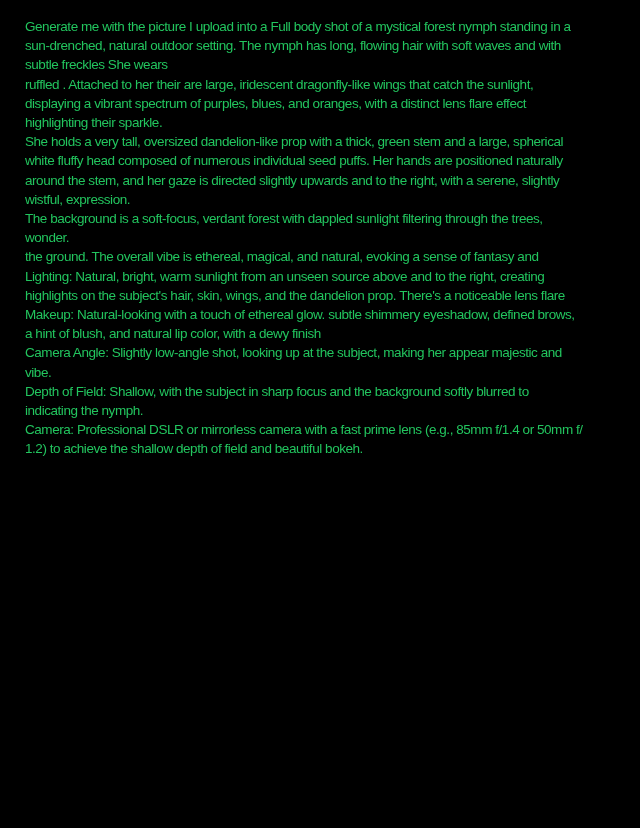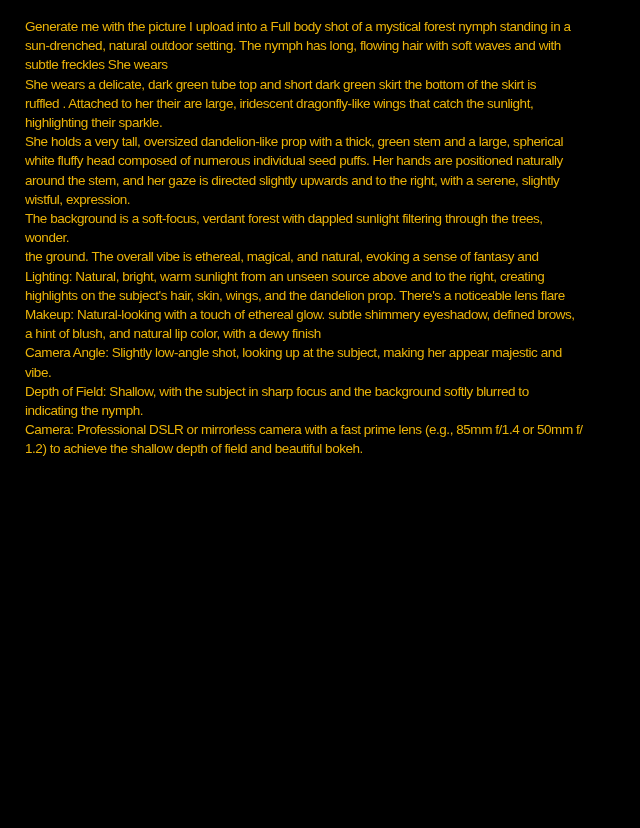--- a/index.html
+++ b/index.html
@@ -29,29 +29,29 @@
     font-size: 13.5px;
     line-height: 19.2px;
     letter-spacing: -0.45px;
     white-space: nowrap;
     font-weight: 400;
   }
 </style>
 </head>
 <body style="background: rgb(0, 0, 0);">
 
-<main class="prompt-document" style="color: #eab308;">
+<main class="prompt-document" style="color: #22c55e;">
     <div class="paragraph">
       <div class="line">Generate me with the picture I upload into a Full body shot of a mystical forest nymph standing in a</div>
       <div class="line">sun-drenched, natural outdoor setting. The nymph has long, flowing hair with soft waves and with</div>
       <div class="line">subtle freckles She wears</div>
     </div>
     <div class="paragraph">
-      <div class="line">She wears a delicate, dark green tube top and short dark green skirt the bottom of the skirt is</div>
       <div class="line">ruffled . Attached to her their are large, iridescent dragonfly-like wings that catch the sunlight,</div>
+      <div class="line">displaying a vibrant spectrum of purples, blues, and oranges, with a distinct lens flare effect</div>
       <div class="line">highlighting their sparkle.</div>
     </div>
     <div class="paragraph">
       <div class="line">She holds a very tall, oversized dandelion-like prop with a thick, green stem and a large, spherical</div>
       <div class="line">white fluffy head composed of numerous individual seed puffs. Her hands are positioned naturally</div>
       <div class="line">around the stem, and her gaze is directed slightly upwards and to the right, with a serene, slightly</div>
       <div class="line">wistful, expression.</div>
     </div>
     <div class="paragraph">
       <div class="line">The background is a soft-focus, verdant forest with dappled sunlight filtering through the trees,</div>

